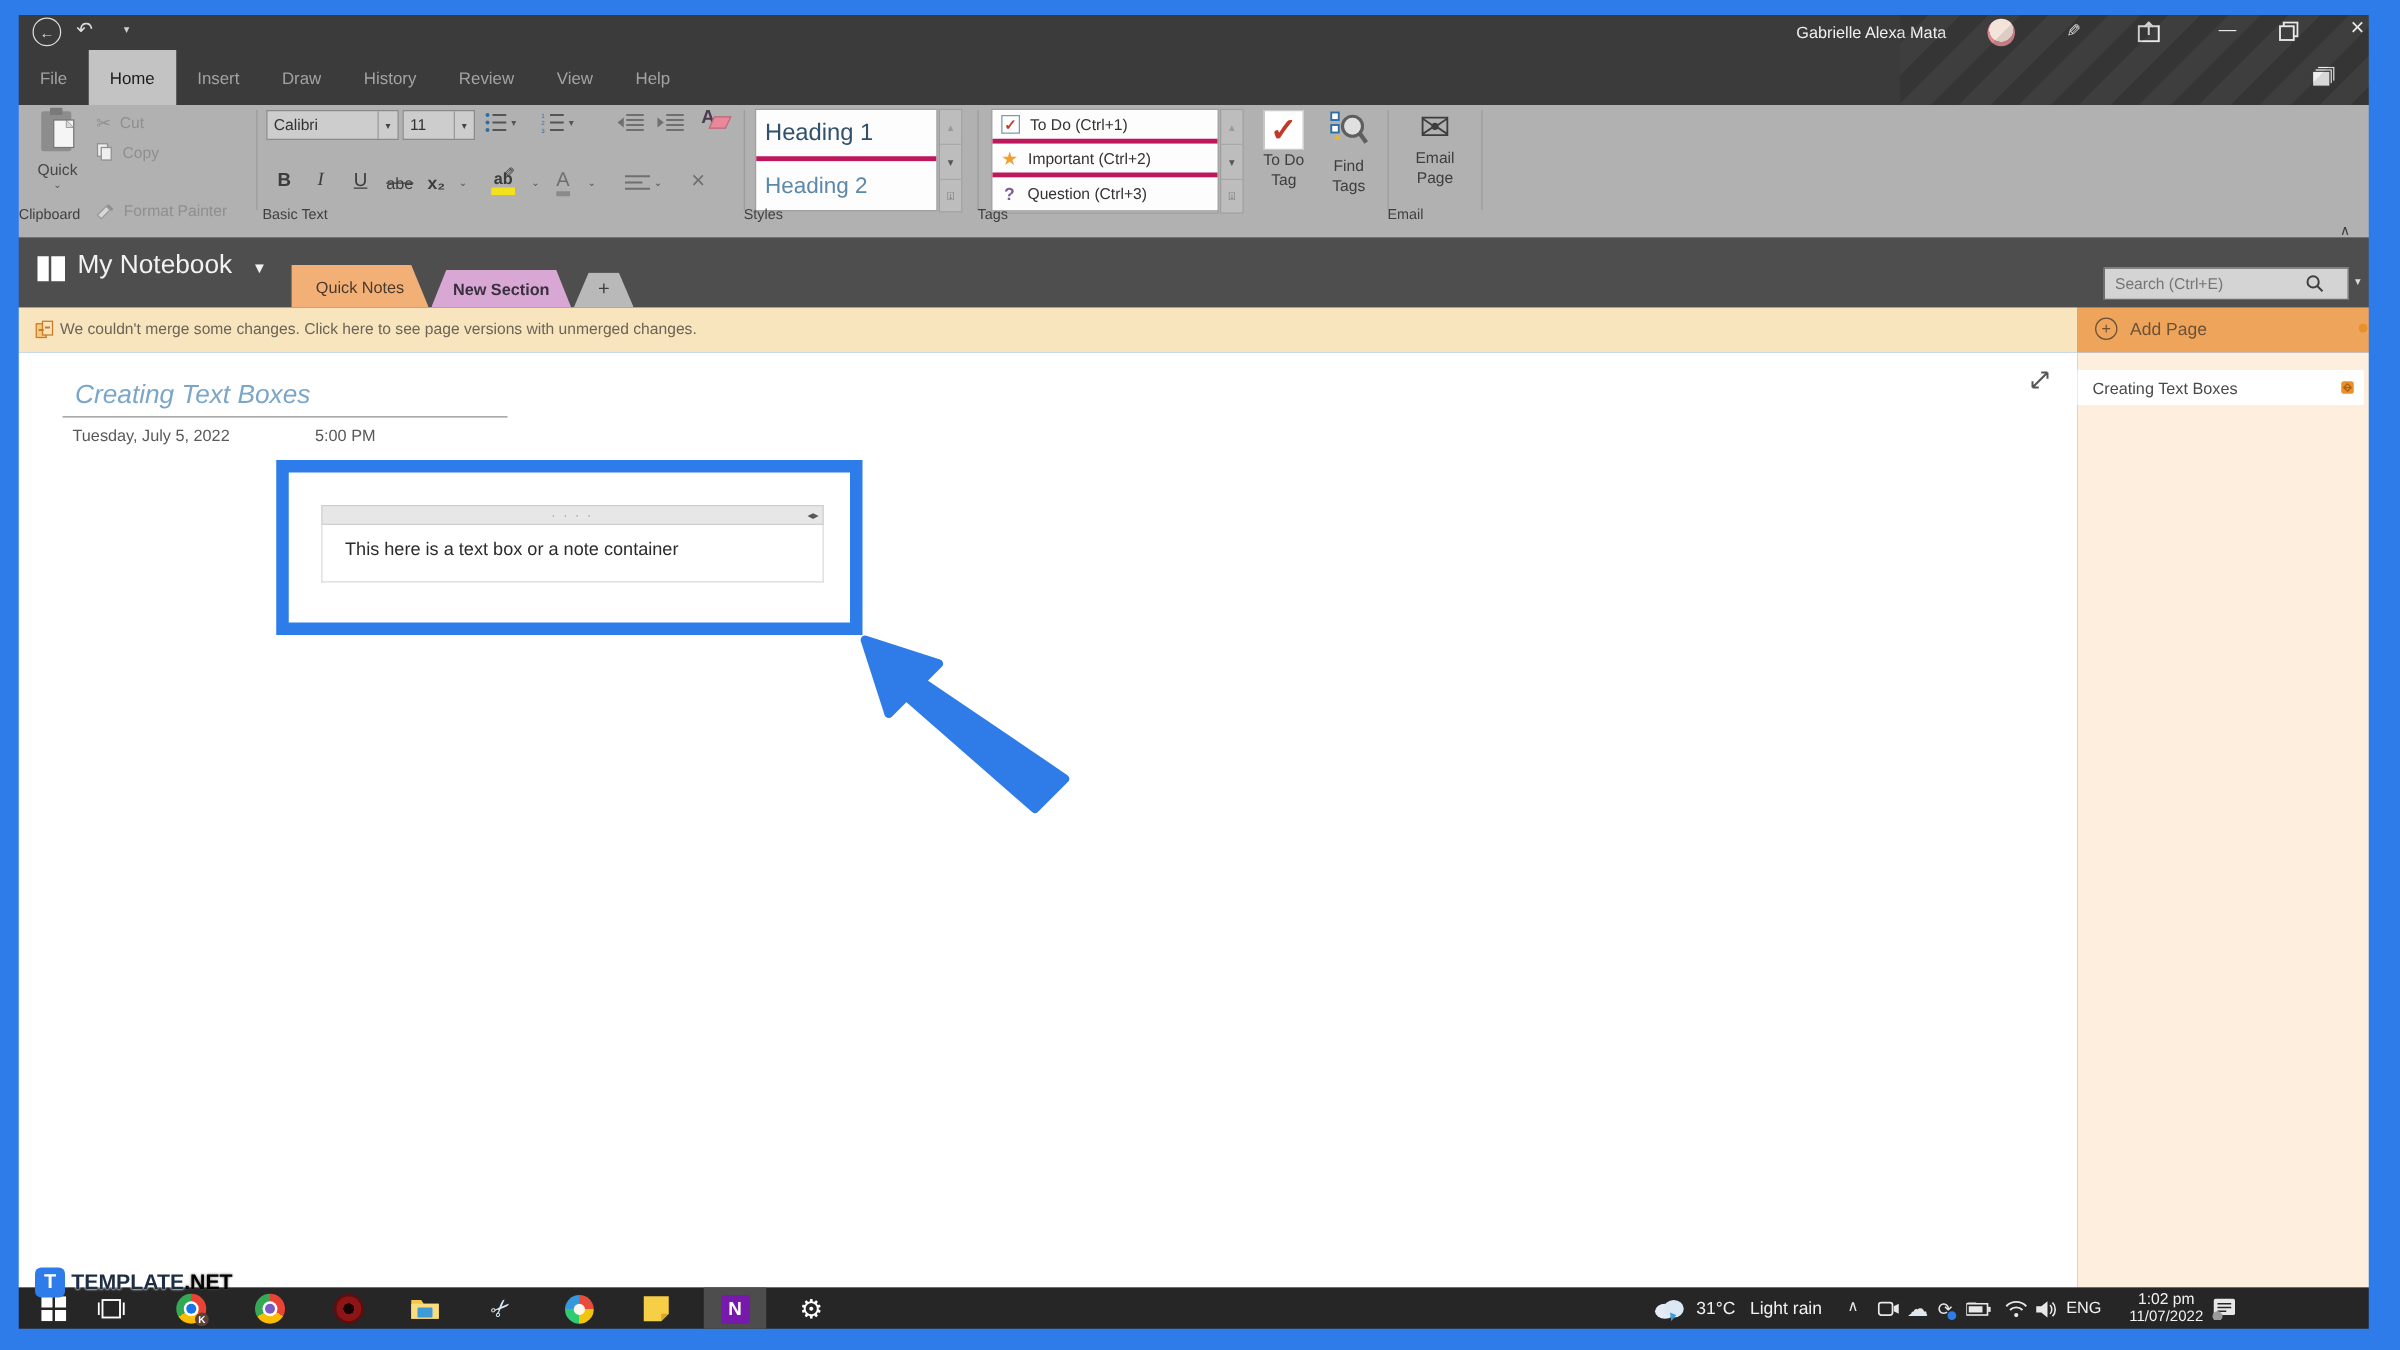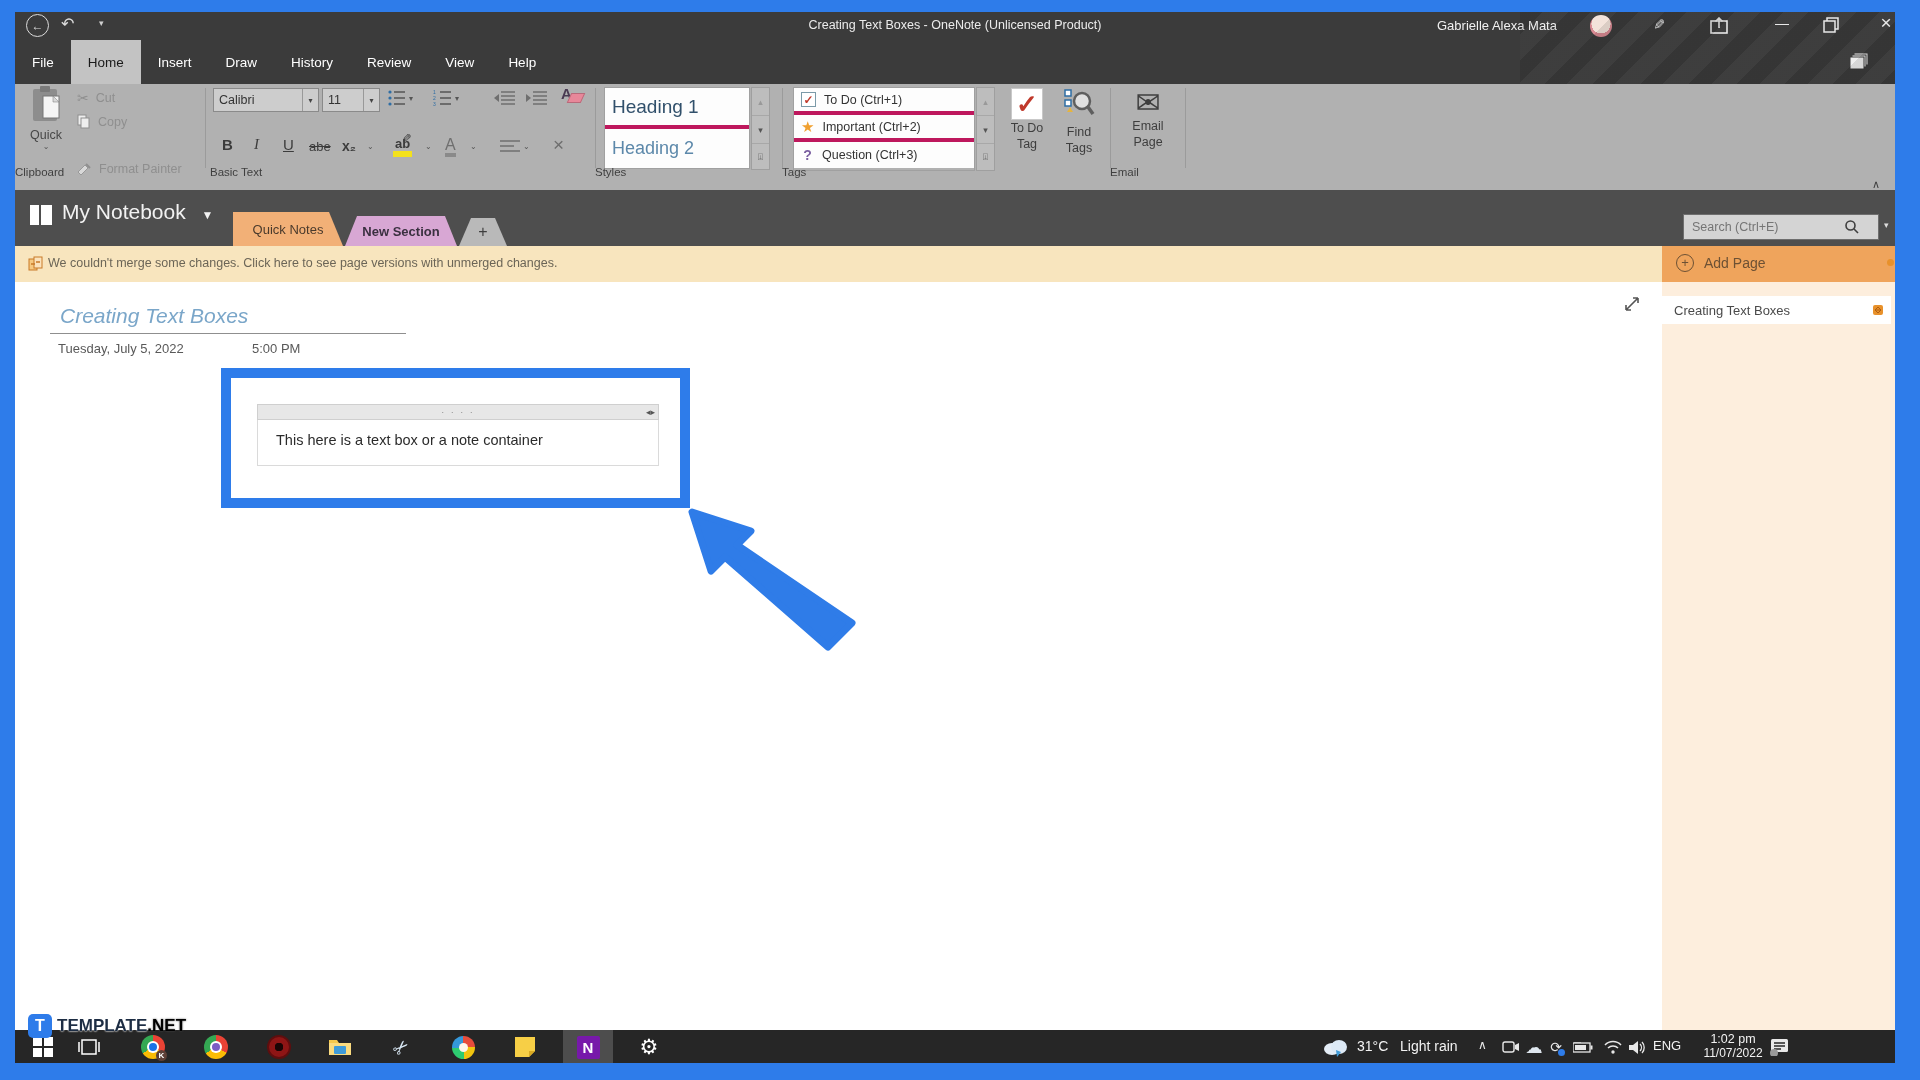--- a/index.html
+++ b/index.html
@@ -2,21 +2,21 @@
 <html><head>
 <meta charset="utf-8">
 <style>
   html,body{margin:0;padding:0;}
   body{width:1920px;height:1080px;font-family:"Liberation Sans",sans-serif;overflow:hidden;}
   #screen{position:relative;width:1920px;height:1080px;background:#2e7cea;overflow:hidden;}
   .ab{position:absolute;}
   .titlebar{left:15px;top:12px;width:1880px;height:28px;background:#3b3b3b;}
   .tabrow{left:15px;top:40px;width:1880px;height:44px;background:#3b3b3b;display:flex;align-items:stretch;}
   .stripes{left:1520px;top:12px;width:375px;height:72px;background:repeating-linear-gradient(135deg,rgba(0,0,0,.22) 0 16px,rgba(255,255,255,.03) 16px 34px);opacity:.45;pointer-events:none;}
-  .rtab{color:#ffffff;font-size:13.5px;padding:0 17px;display:flex;align-items:center;cursor:default;}
+  .rtab{color:#a3a3a3;font-size:13.5px;padding:0 17px;display:flex;align-items:center;cursor:default;}
   .rtab.active{background:#c3c3c3;color:#1b1b1b;}
   .ribbon{left:15px;top:84px;width:1880px;height:106px;background:#b1b1b1;}
   .gsep{position:absolute;top:4px;width:1px;height:80px;background:#9b9b9b;}
   .glabel{position:absolute;top:82px;height:16px;font-size:11.5px;color:#3f3f3f;text-align:left;}
   .ribtext{font-size:12.5px;color:#8f8f8f;}
   .combo{position:absolute;background:#cdcdcd;border:1px solid #8a8a8a;height:22px;display:flex;align-items:center;justify-content:center;}
   .combo .val{font-size:12.5px;color:#333;padding:0 5px;flex:1;}
   .combo .dd{width:15px;height:100%;border-left:1px solid #999;display:flex;align-items:center;justify-content:center;font-size:8px;color:#444;}
   .nbbar{left:15px;top:190px;width:1880px;height:56px;background:#4e4e4e;}
   .sectab{position:absolute;display:flex;align-items:center;justify-content:center;font-size:13px;cursor:default;}
@@ -34,21 +34,20 @@
 </style>
 </head>
 <body>
 
 <div id="screen">
 
   <div class="ab titlebar">
     <div class="ab" style="left:11px;top:2px;width:21px;height:21px;border:1.5px solid #dcdcdc;border-radius:50%;color:#dcdcdc;font-size:12px;display:flex;align-items:center;justify-content:center;">←</div>
     <div class="ab" style="left:46px;top:2px;color:#dcdcdc;font-size:16px;">↶</div>
     <div class="ab" style="left:84px;top:6px;color:#cfcfcf;font-size:9px;">▾</div>
-    <div class="ab" style="left:0;top:6px;width:1880px;text-align:center;color:#ececec;font-size:12.5px;">Creating Text Boxes  -  OneNote (Unlicensed Product)</div>
     <div class="ab" style="left:1422px;top:6px;color:#f0f0f0;font-size:13px;">Gabrielle Alexa Mata</div>
     <div class="ab" style="left:1575px;top:3px;width:22px;height:22px;border-radius:50%;background:radial-gradient(circle at 50% 40%, #f3e3da 0 55%, #d98a93 56% 100%);"></div>
     <div class="ab" style="left:1638px;top:4px;color:#e8e8e8;font-size:14px;transform:rotate(90deg);">✎</div>
     <div class="ab" style="left:1695px;top:5px;">
       <svg width="18" height="17" viewBox="0 0 18 17">
           <rect x="1" y="4" width="16" height="12" fill="none" stroke="#e8e8e8" stroke-width="1.6"></rect>
           <path d="M9 11 V1 M5.5 4.5 L9 1 L12.5 4.5" stroke="#e8e8e8" stroke-width="1.6" fill="none"></path>
         </svg>
     </div>
     <div class="ab" style="left:1752px;top:3px;width:30px;height:22px;text-align:center;color:#e8e8e8;font-size:14px;">—</div>

